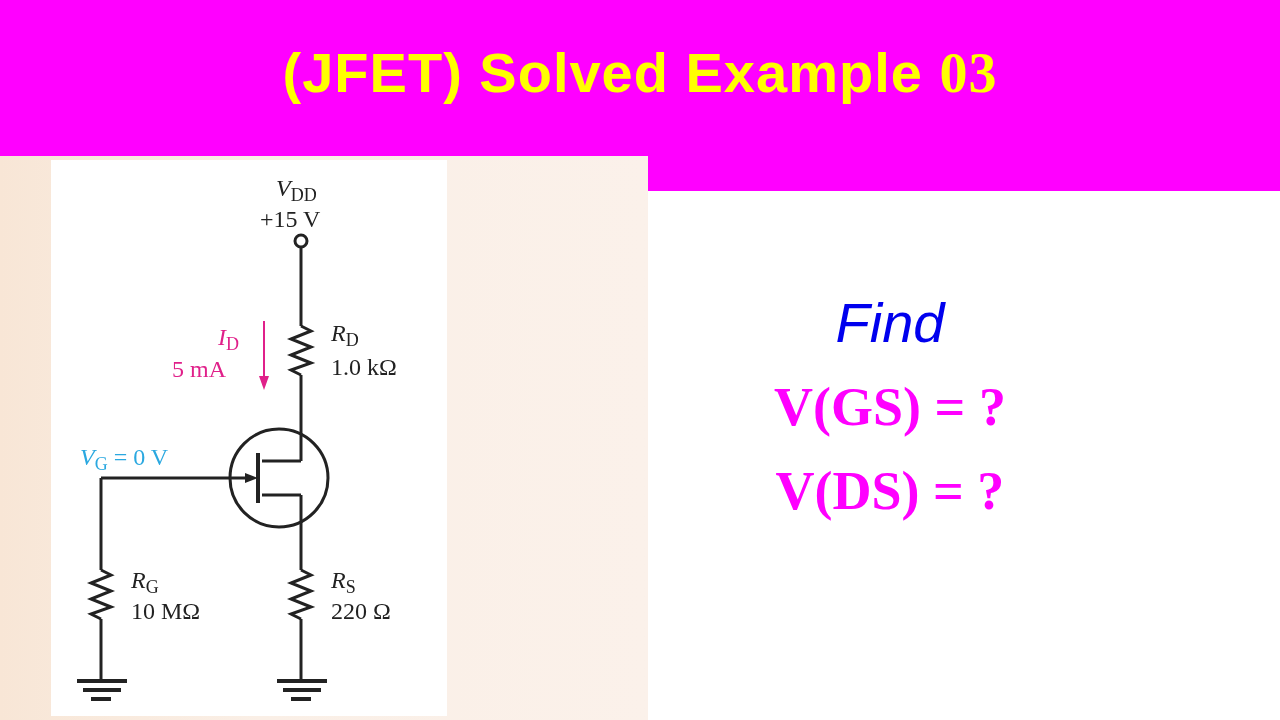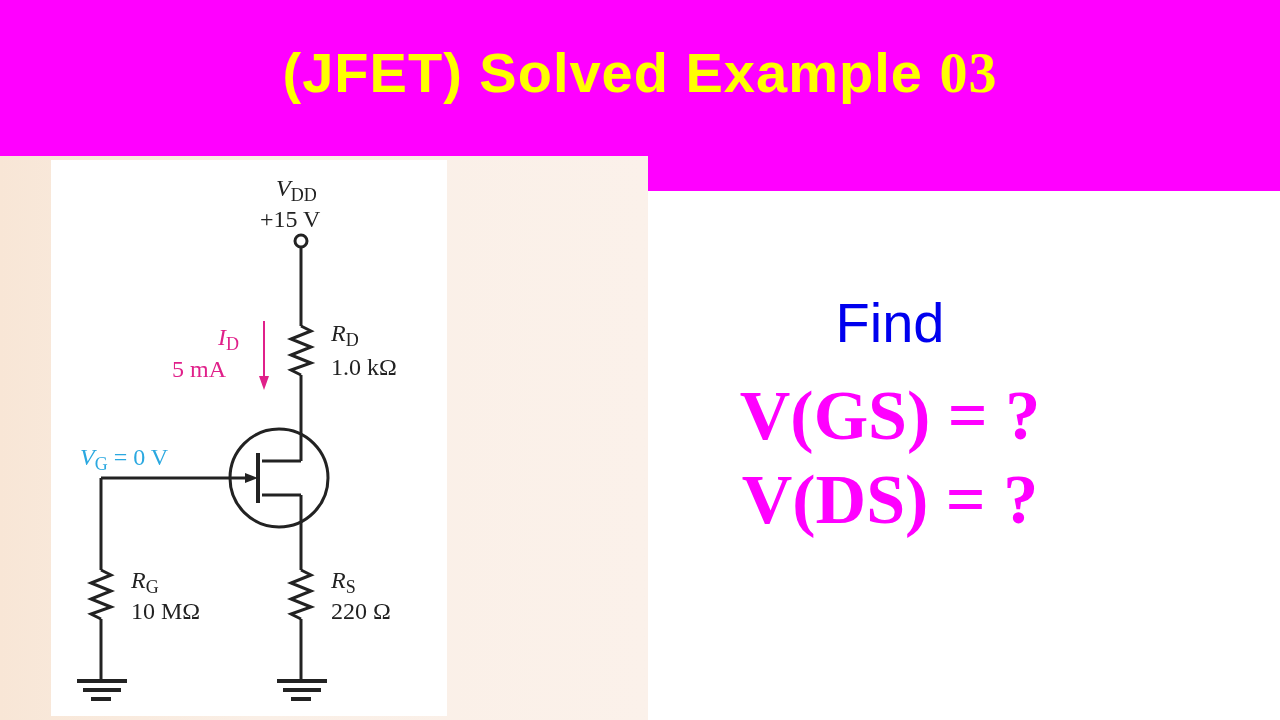--- a/index.html
+++ b/index.html
@@ -6,22 +6,22 @@
   body{width:1280px;height:720px;position:relative;overflow:hidden;background:#ffffff;font-family:"Liberation Sans",sans-serif;}
   .banner-top{position:absolute;left:0;top:0;width:1280px;height:156px;background:#ff00ff;}
   .banner-right{position:absolute;left:648px;top:156px;width:632px;height:35px;background:#ff00ff;}
   .title{position:absolute;left:0;top:38px;width:1280px;text-align:center;color:#ffff00;font-weight:bold;font-size:56px;line-height:70px;letter-spacing:1px;font-family:"Liberation Sans",sans-serif;}
   .title .num{font-family:"Liberation Serif",serif;}
   .panel{position:absolute;left:0;top:156px;width:648px;height:564px;background:linear-gradient(90deg,#f8e6d6 0%,#faefe6 40%,#fbf1ea 100%);}
   .panel-inner{position:absolute;left:51px;top:160px;width:396px;height:556px;background:#ffffff;}
   svg.circuit{position:absolute;left:0;top:0;}
   .ctext{font-family:"Liberation Serif",serif;font-size:24px;fill:#222;}
   .ctext-i{font-style:italic;}
-  .find{position:absolute;left:640px;top:290px;width:500px;text-align:center;color:#0000ee;font-size:56px;font-family:"Liberation Sans",sans-serif;}
-  .q{position:absolute;left:640px;width:500px;text-align:center;color:#ff00ff;font-weight:bold;font-size:70px;font-family:"Liberation Serif",serif;}
+  .find{position:absolute;left:640px;top:290px;width:500px;text-align:center;color:#0000ee;font-size:56px;font-family:"Liberation Sans",sans-serif;font-style:italic;}
+  .q{position:absolute;left:640px;width:500px;text-align:center;color:#ff00ff;font-weight:bold;font-size:54px;font-family:"Liberation Serif",serif;}
   .q1{top:376px;}
   .q2{top:460px;font-family:Liberation Serif, serif;}
 </style>
 </head>
 <body>
 
 <div class="banner-top"></div>
 <div class="banner-right"></div>
 <div class="title"><span>(JFET) Solved Example </span><span class="num">03</span></div>
 

